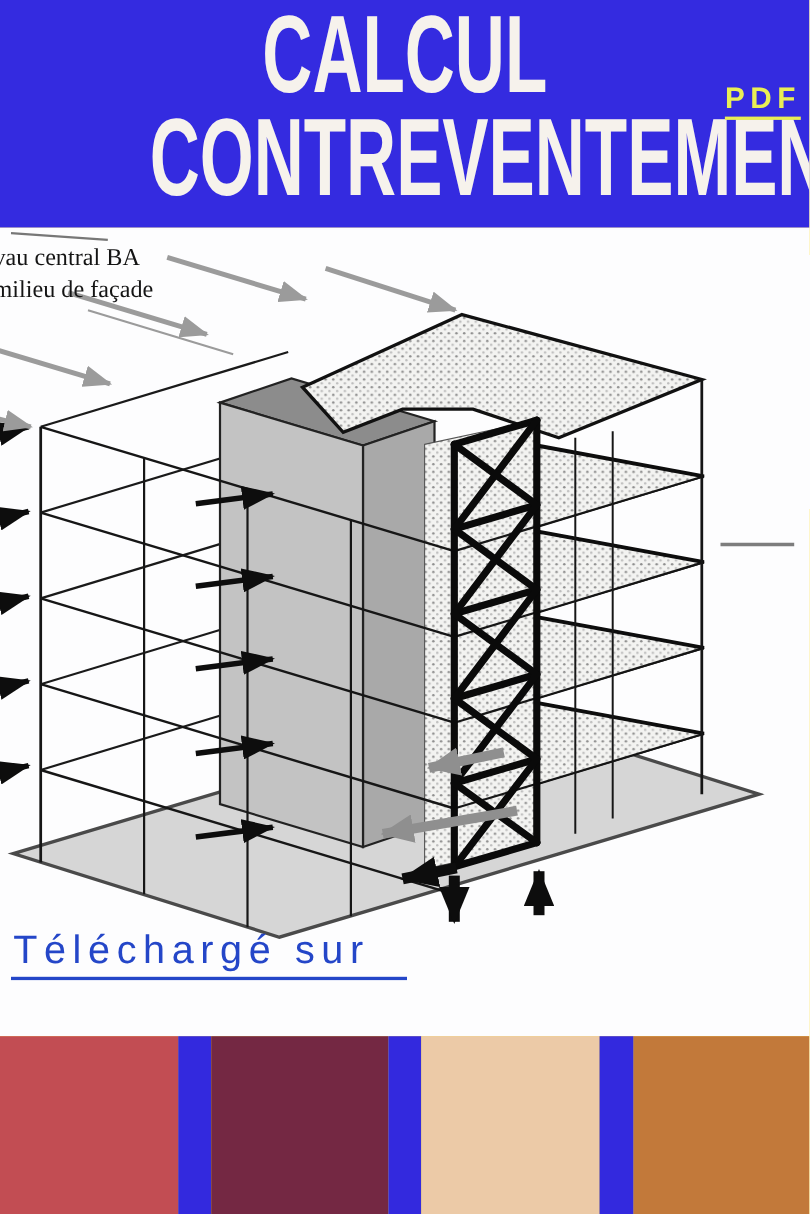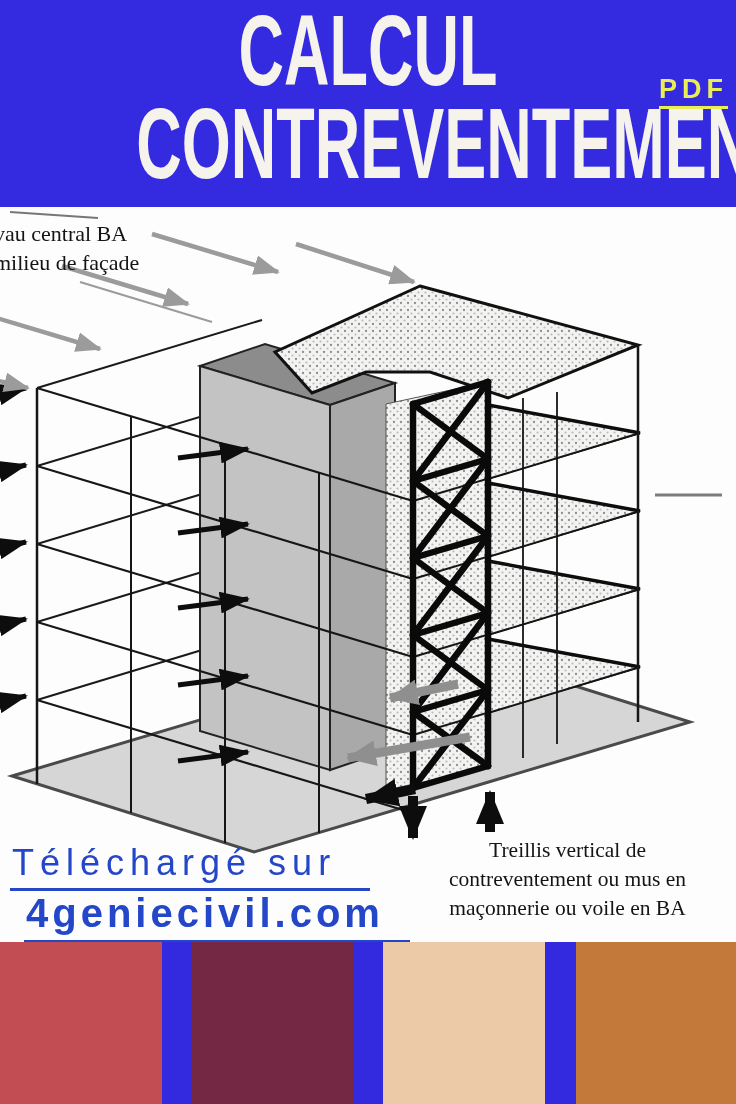--- a/index.html
+++ b/index.html
@@ -176,30 +176,24 @@
       </g>
 
       <line x1="655" y1="495" x2="722" y2="495" stroke="#7d7d7d" stroke-width="3"></line>
     </svg>
 
     <div class="core-label">
       <div>vau central BA</div>
       <div>milieu de façade</div>
     </div>
 
-    <div class="truss-caption">
-      <div>Treillis vertical de</div>
-      <div>contreventement ou mus en</div>
-      <div>maçonnerie ou voile en BA</div>
-    </div>
   </div>
 
   <div class="watermark" style="color: rgb(36, 70, 200);">
     <span class="wm1" style="border-bottom-color: rgb(36, 70, 200);">Téléchargé sur</span><br>
-    <span class="wm2" style="border-bottom-color: rgb(36, 70, 200);">4geniecivil.com</span>
   </div>
 
   <div class="palette">
       <div class="swatch" style="background: rgb(194, 77, 83); flex: 0 0 162px;"></div>
       <div class="swatch" style="background: rgb(51, 41, 222); flex: 0 0 30px;"></div>
       <div class="swatch" style="background: rgb(116, 40, 67); flex: 0 0 161px;"></div>
       <div class="swatch" style="background: rgb(51, 41, 222); flex: 0 0 30px;"></div>
       <div class="swatch" style="background: rgb(236, 202, 167); flex: 0 0 162px;"></div>
       <div class="swatch" style="background: rgb(51, 41, 222); flex: 0 0 31px;"></div>
       <div class="swatch" style="background: rgb(194, 121, 58); flex: 0 0 160px;"></div>

